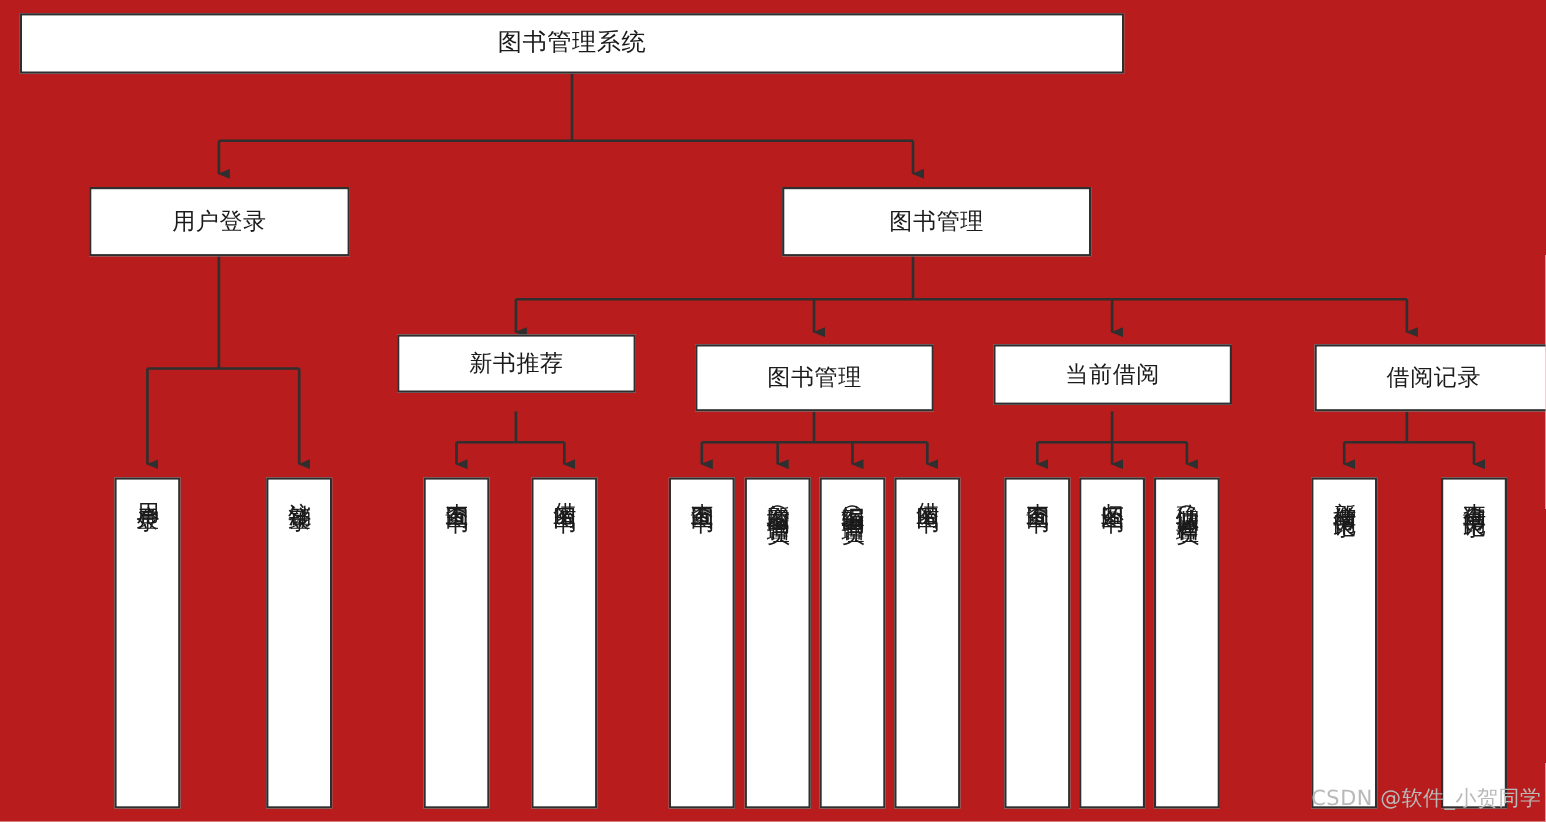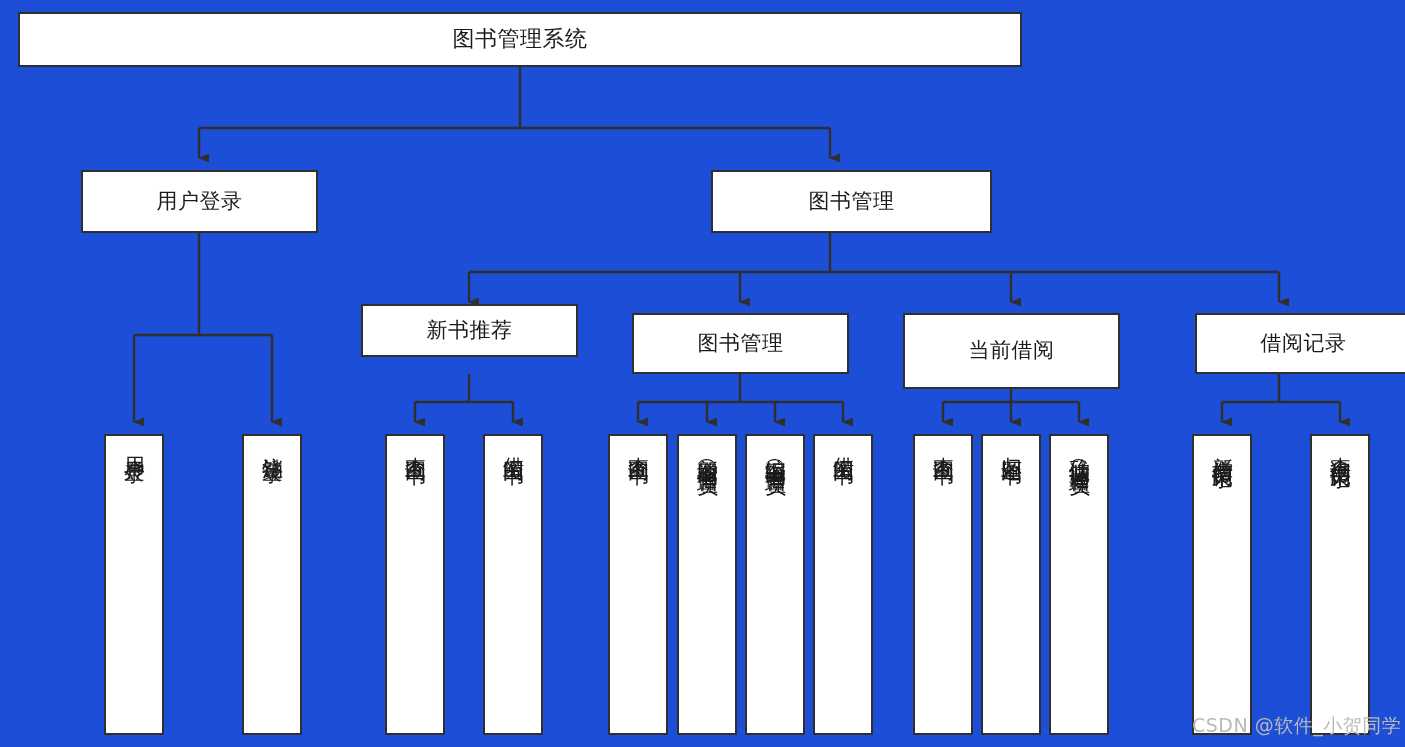--- a/index.html
+++ b/index.html
@@ -10,21 +10,21 @@
   body {
     width: 1405px;
     height: 747px;
     overflow: hidden;
     font-family: "DejaVu Sans", "Liberation Sans", sans-serif;
   }
   #canvas {
     position: relative;
     width: 1405px;
     height: 747px;
-    background: #1d4ed8;
+    background: #b91c1c;
   }
   svg.wires {
     position: absolute;
     left: 0;
     top: 0;
     width: 1405px;
     height: 747px;
     pointer-events: none;
   }
   .node {
@@ -142,21 +142,21 @@
   <div class="node horiz" style="left:711px; top:170px; width:281px; height:63px;">
     <span class="label">图书管理</span>
   </div>
 
   <div class="node horiz" style="left:361px; top:304px; width:217px; height:53px;">
     <span class="label">新书推荐</span>
   </div>
   <div class="node horiz" style="left:632px; top:313px; width:217px; height:61px;">
     <span class="label">图书管理</span>
   </div>
-  <div class="node horiz" style="left:903px; top:313px; width:217px; height:76px;text-align:center;">
+  <div class="node horiz" style="left:903px; top:313px; width:217px; height:55px;text-align:center;">
     <span class="label">当前借阅</span>
   </div>
   <div class="node horiz" style="left:1171px; top:313px; width:217px; height:61px;margin-left:24px;">
     <span class="label">借阅记录</span>
   </div>
 
   <div class="node leaf" style="left:104px; top:434px; width:60px; height:301px;">
     <span class="label">用户登录</span>
   </div>
   <div class="node leaf" style="left:242px; top:434px; width:60px; height:301px;">

